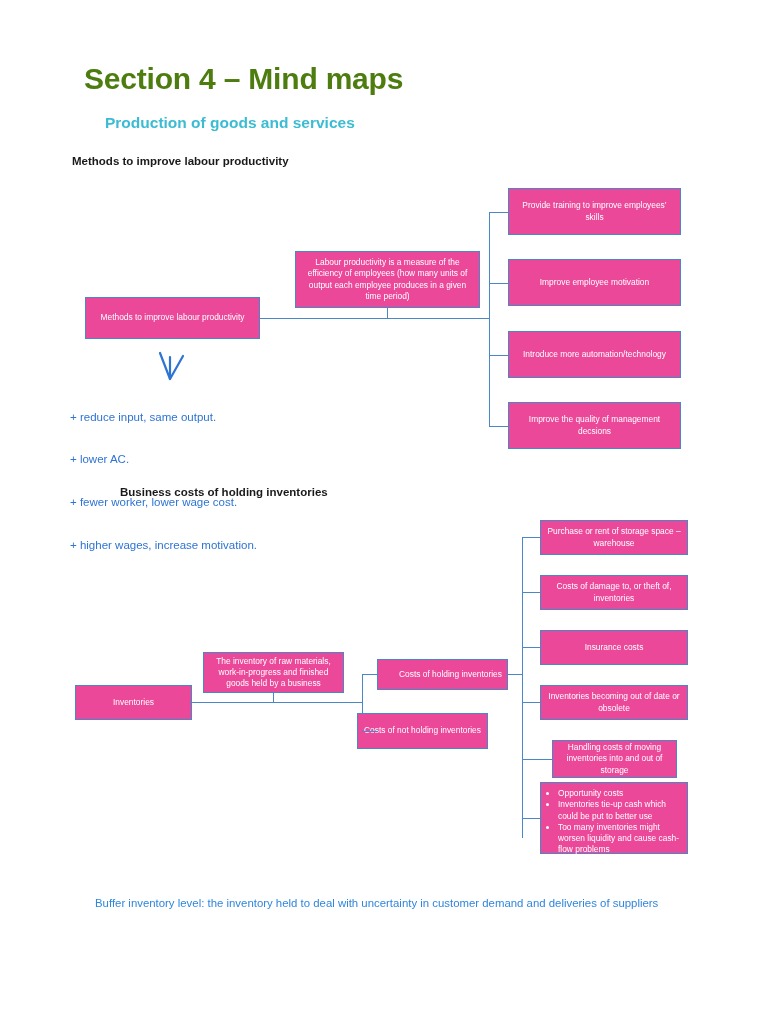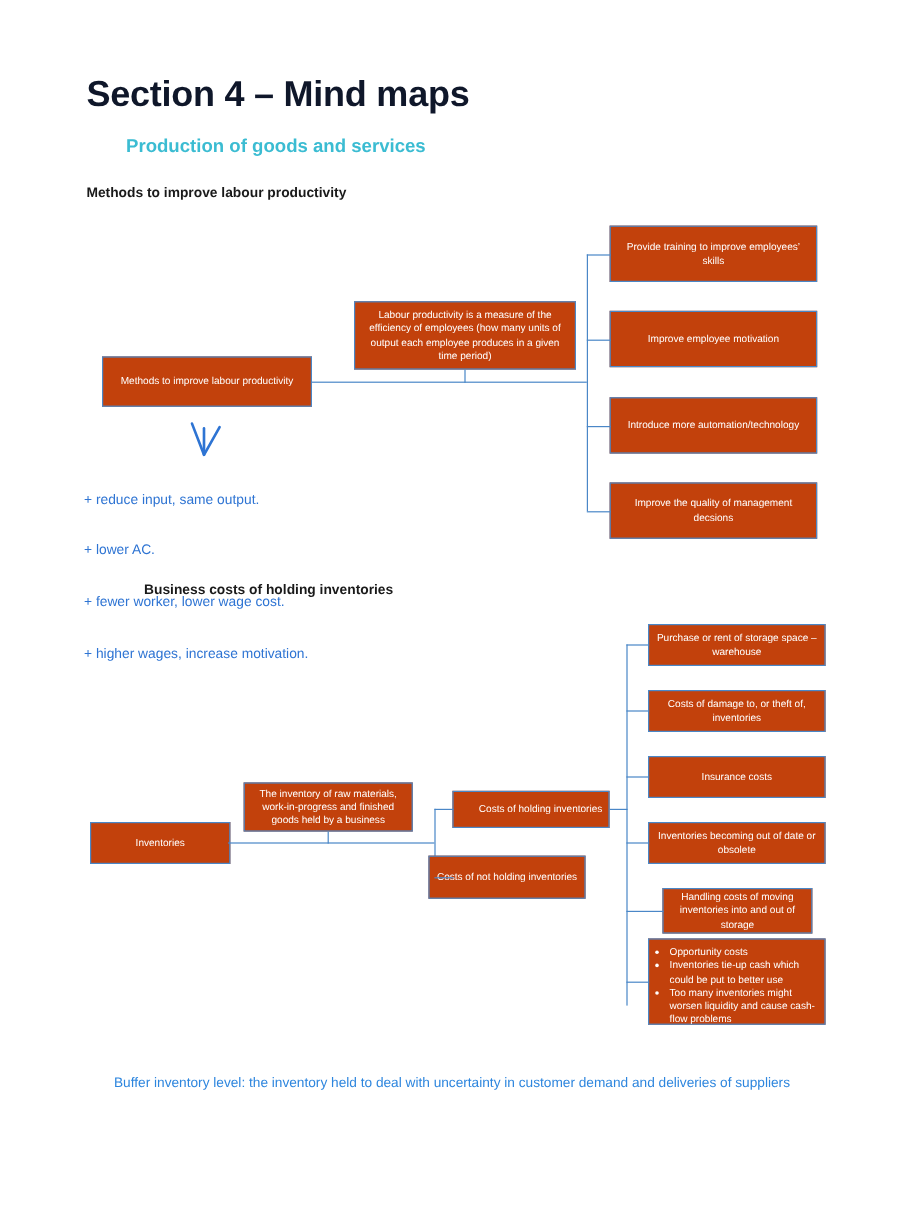--- a/index.html
+++ b/index.html
@@ -9,23 +9,23 @@
     background: #ffffff;
     font-family: "Liberation Sans", sans-serif;
     position: relative;
     overflow: hidden;
   }
 
   .page { position: relative; width: 768px; height: 1024px; }
 
   
   .title {
-    position: absolute; left: 72px; top: 62px;
+    position: absolute; left: 84px; top: 62px;
     font-size: 30px; font-weight: bold;
-    color: #0f172a;
+    color: #4d7c0f;
     letter-spacing: -0.2px;
     white-space: nowrap;
   }
   .subtitle {
     position: absolute; left: 105px; top: 114px;
     font-size: 15.5px; font-weight: bold;
     color: #3BBCD2;
     white-space: nowrap;
   }
   .section-heading {
@@ -33,21 +33,21 @@
     font-size: 11.5px; font-weight: bold;
     color: #1a1a1a;
     white-space: nowrap;
   }
   #heading-1 { left: 72px; top: 155px; }
   #heading-2 { left: 72px; top: 486px; margin-left: 48px; }
 
   
   .node {
     position: absolute;
-    background: #c2410c;
+    background: #ec4899;
     border: 1px solid #4A87C7;
     color: #ffffff;
     font-size: 8.4px;
     line-height: 11.3px;
     display: flex;
     align-items: center;
     justify-content: center;
     text-align: center;
     padding: 2px 4px;
   }

